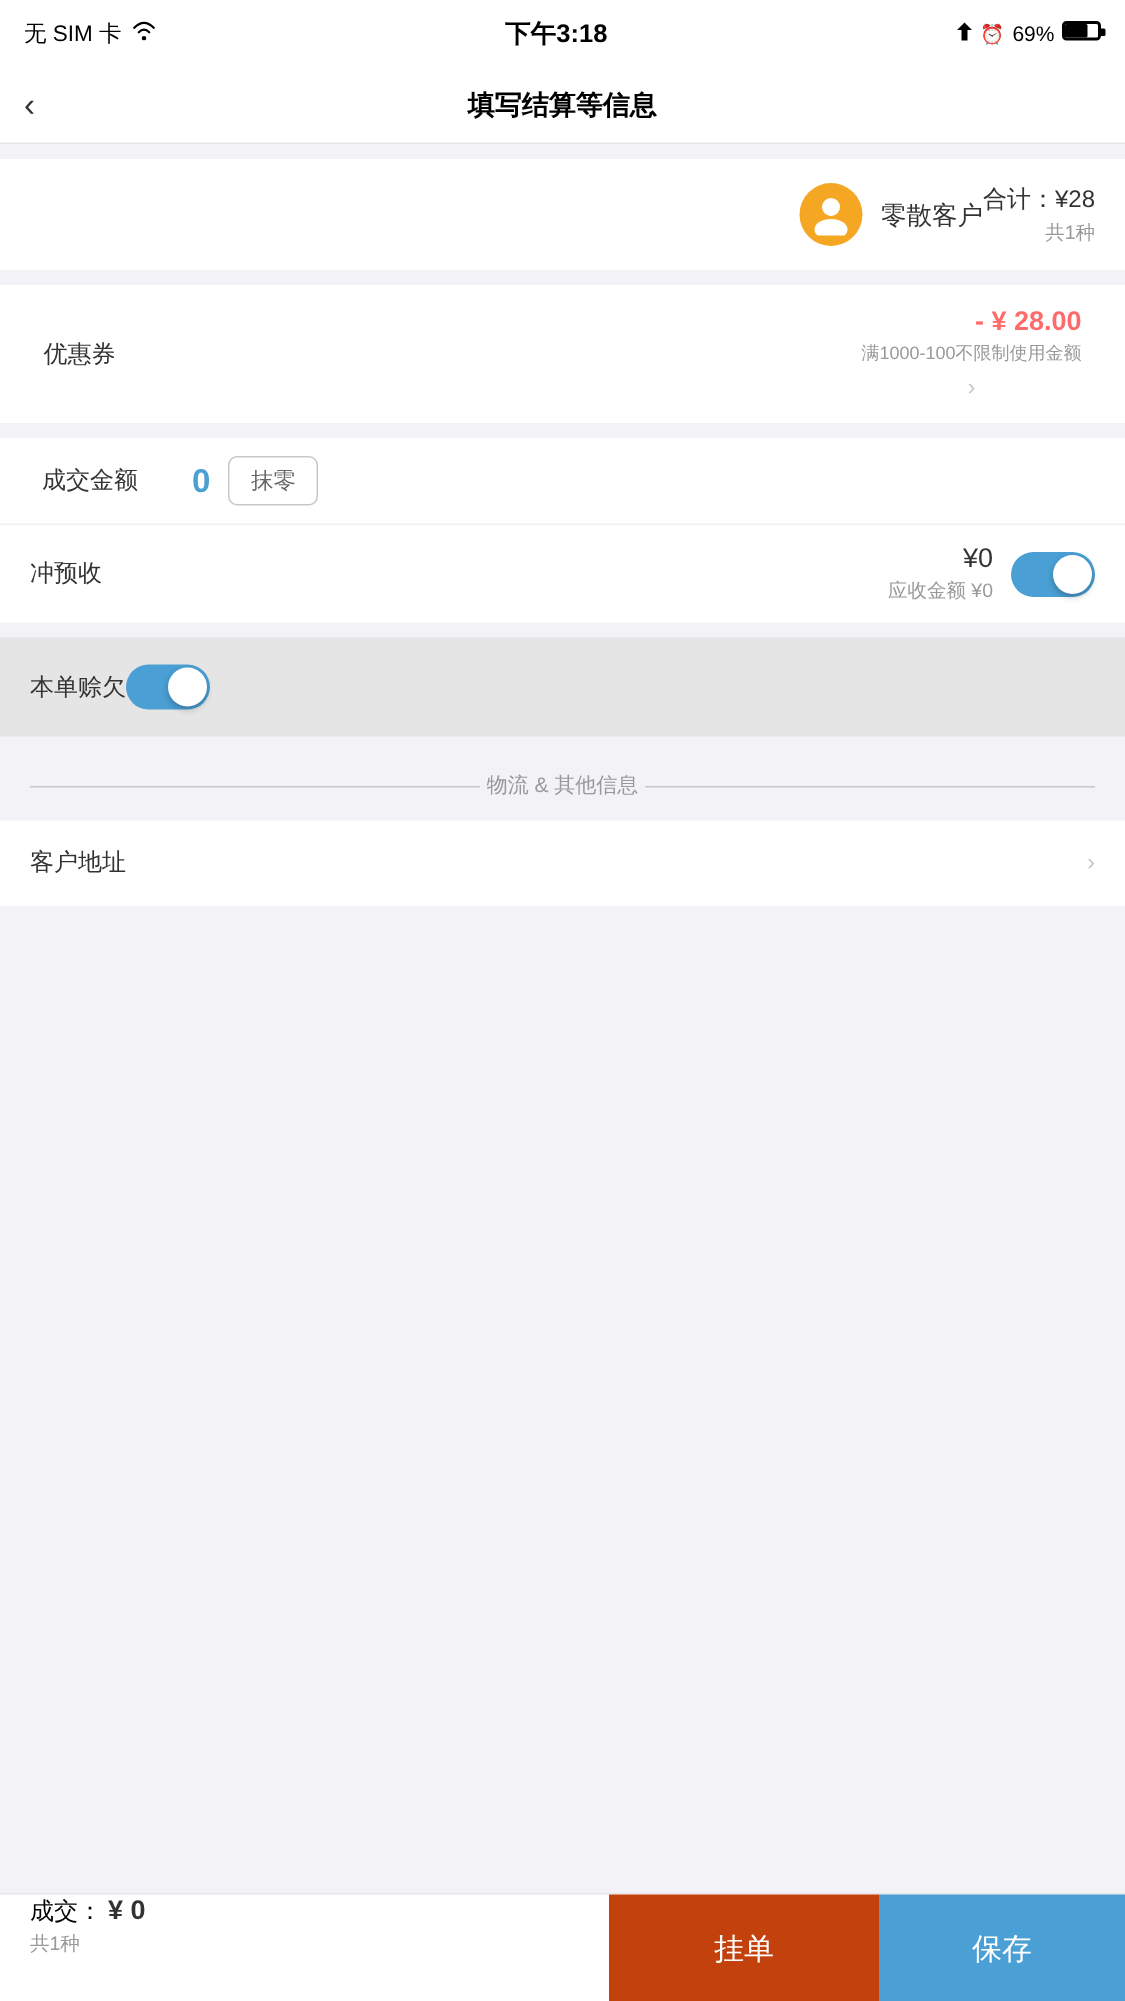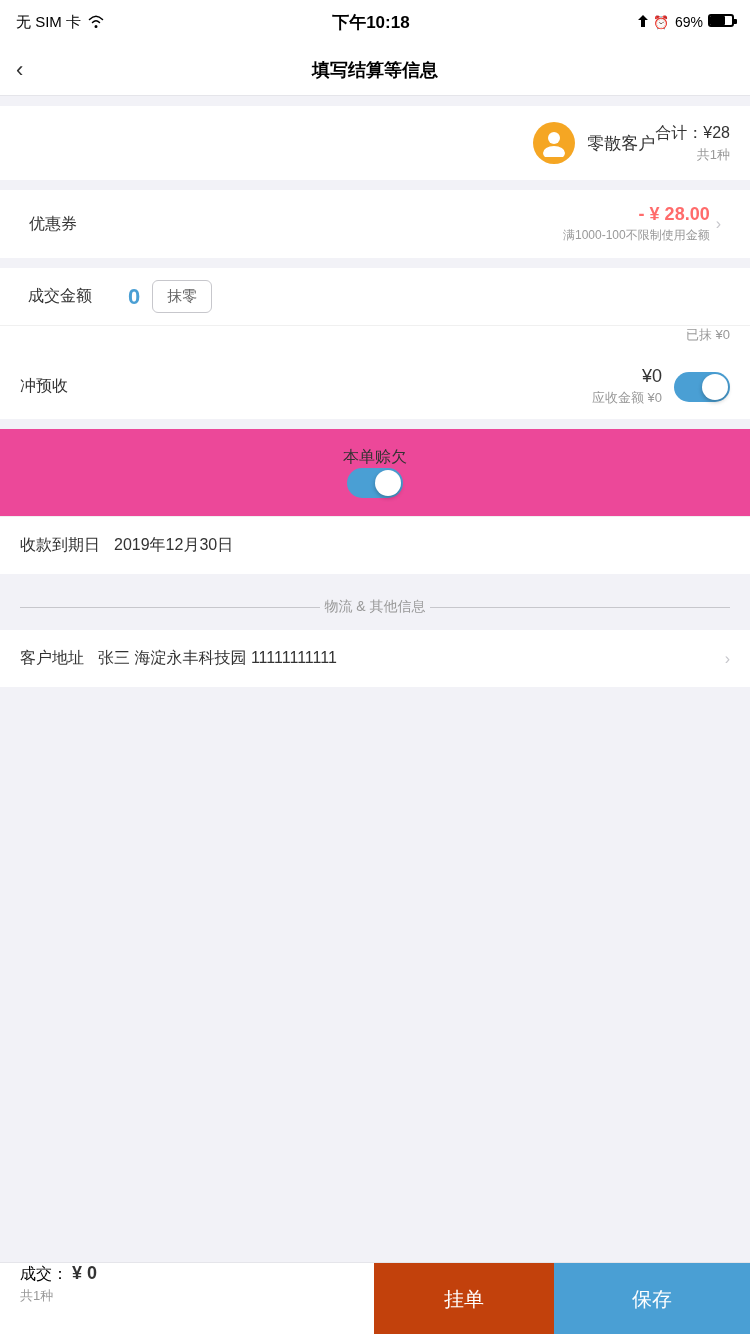--- a/index.html
+++ b/index.html
@@ -83,21 +83,21 @@
     
     .coupon-row {
       display: flex;
       align-items: center;
       justify-content: space-between;
       padding: 14px 29px;
       background: #fff;
       min-height: 62px;
     }
     .coupon-label { font-size: 16px; color: #333; }
-    .coupon-right { text-align: right; display: flex; align-items: center; gap: 6px; }
+    .coupon-right { text-align: right; display: flex; align-items: center; gap: 6px; flex-direction: column; }
     .coupon-value { color: #ff6b6b; font-size: 18px; font-weight: 600; }
     .coupon-desc { font-size: 12px; color: #999; margin-top: 2px; }
     .chevron { color: #c7c7cc; font-size: 16px; }
 
     
     .amount-row {
       display: flex;
       align-items: center;
       padding: 12px 28px;
       background: #fff;
@@ -137,22 +137,21 @@
       position: absolute; top: 2px; right: 2px;
       box-shadow: 0 2px 4px rgba(0,0,0,0.25);
     }
 
     
     .debit-row {
       display: flex;
       align-items: center;
       justify-content: flex-start;
       padding: 18px 20px;
-      background: #ec4899;
-      flex-direction: column;
+      background: #e5e5e5;
     }
     .debit-label { font-size: 16px; color: #333; }
 
     
     .due-date-row {
       display: flex;
       align-items: center;
       padding: 18px 20px;
       background: #fff;
       border-top: 1px solid #f0f0f0;
@@ -197,21 +196,21 @@
     .bottom-count { font-size: 13px; color: #999; margin-top: 2px; }
     .bottom-amount { font-size: 18px; font-weight: 600; color: #333; }
     .btn-hang {
       width: 180px; height: 72px;
       background: #c2410c;
       display: flex; align-items: center; justify-content: center;
       font-size: 20px; color: #fff; font-weight: 500;
       cursor: pointer;
     }
     .btn-save {
-      width: 196px; height: 72px;
+      width: 164px; height: 72px;
       background: #4a9fd4;
       display: flex; align-items: center; justify-content: center;
       font-size: 20px; color: #fff; font-weight: 500;
       cursor: pointer;
     }
 
     
     .person-icon {
       width: 42px; height: 42px; border-radius: 50%; background: #f5a623;
       display: flex; align-items: center; justify-content: center;
@@ -229,21 +228,21 @@
   <div class="status-left">
     <span>无 SIM 卡</span>
     <span>
       <svg width="18" height="14" viewBox="0 0 18 14">
         <path d="M9 11 a1.5 1.5 0 1 1 0 3 a1.5 1.5 0 0 1 0-3" fill="#000"></path>
         <path d="M5.5 8.5 Q9 5 12.5 8.5" fill="none" stroke="#000" stroke-width="1.5" stroke-linecap="round"></path>
         <path d="M2.5 5.5 Q9 -1 15.5 5.5" fill="none" stroke="#000" stroke-width="1.5" stroke-linecap="round"></path>
       </svg>
     </span>
   </div>
-  <div class="status-center">下午10:18</div>
+  <div class="status-center">下午3:18</div>
   <div class="status-right">
     <span>
       <svg width="12" height="14" viewBox="0 0 12 14">
         <path d="M6 1 L11 6 L8 6 L8 13 L4 13 L4 6 L1 6 Z" fill="#000"></path>
       </svg>
     </span>
     <span style="font-size:13px;">⏰</span>
     <span>69%</span>
     <span>
       <div class="battery-icon"><div class="battery-fill"></div></div>
@@ -290,21 +289,20 @@
   </div>
 
   <div class="section">
     <div class="amount-row">
       <span class="amount-label">成交金额</span>
       <div class="amount-right">
         <span class="amount-value">0</span>
         <button class="round-btn">抹零</button>
       </div>
     </div>
-    <div class="already-rounded">已抹  ¥0</div>
 
     <div class="prepay-row">
       <span class="prepay-label">冲预收</span>
       <div class="prepay-right">
         <div class="prepay-value-group">
           <div class="prepay-amount">¥0</div>
           <div class="prepay-receivable">应收金额 ¥0</div>
         </div>
         <div class="toggle">
           <div class="toggle-knob"></div>
@@ -313,38 +311,33 @@
     </div>
   </div>
 
   <div class="section">
     <div class="debit-row">
       <span class="debit-label">本单赊欠</span>
       <div class="toggle">
         <div class="toggle-knob"></div>
       </div>
     </div>
-    <div class="due-date-row">
-      <span class="due-label">收款到期日</span>
-      <span class="due-date">2019年12月30日</span>
-    </div>
   </div>
 
   <div style="background:#f2f2f7; padding: 14px 20px;">
     <div style="display:flex; align-items:center;">
       <div class="logistics-line"></div>
       <span class="logistics-text">物流 &amp; 其他信息</span>
       <div class="logistics-line"></div>
     </div>
   </div>
 
   <div class="section">
     <div class="address-row">
       <span class="address-label">客户地址</span>
-      <span class="address-value">张三 海淀永丰科技园 11111111111</span>
       <span class="address-chevron">›</span>
     </div>
   </div>
 
   <div style="background:#f2f2f7; height: 200px;"></div>
 
 </div>
 
 <div class="bottom-bar">
   <div class="bottom-summary">

